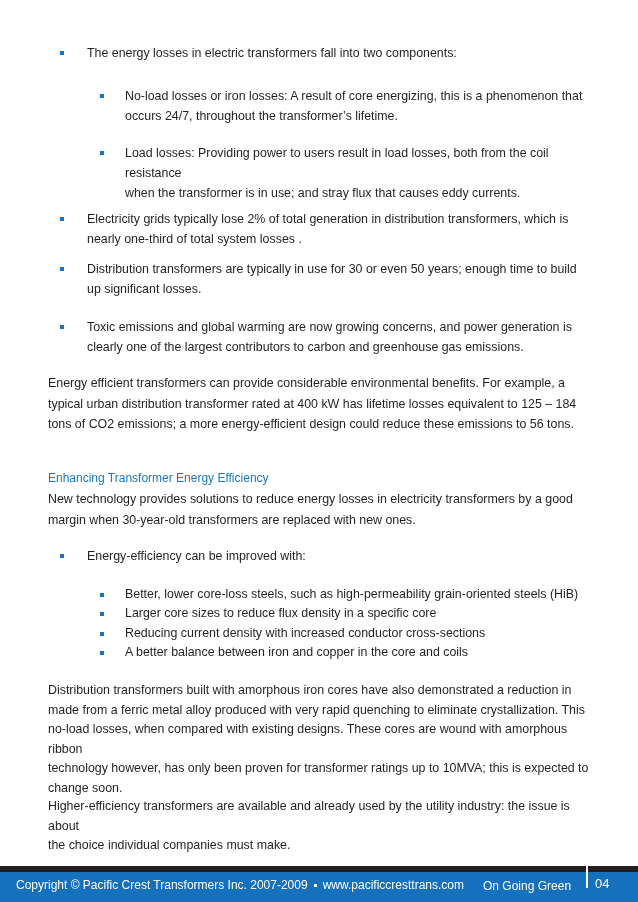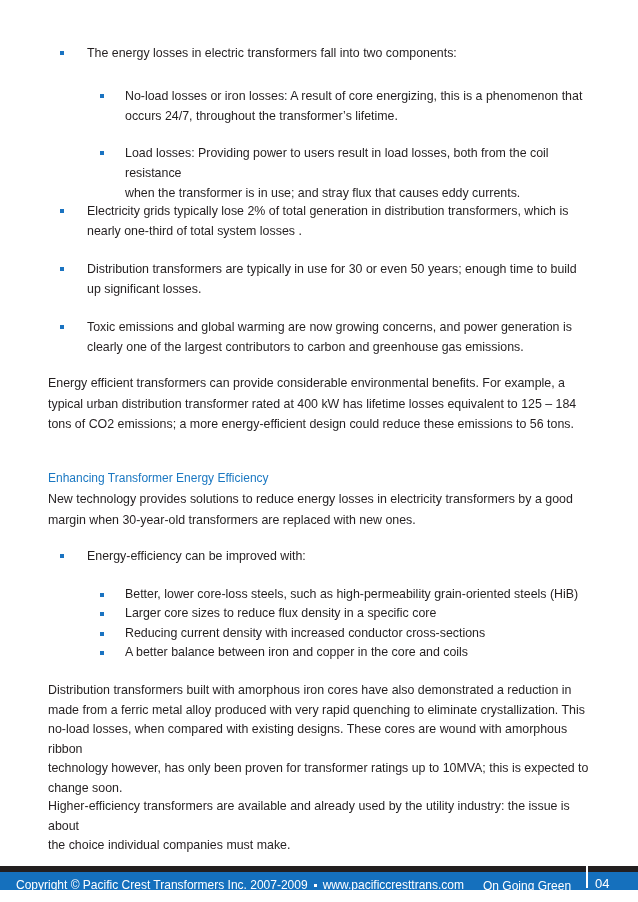--- a/index.html
+++ b/index.html
@@ -27,21 +27,21 @@
       position: absolute; left: 48px; width: 548px; line-height: 20.5px;
     }
     .heading {
       position: absolute; left: 48px; top: 466px;
       font-size: 12px; color: #1b78c2; line-height: 24px;
     }
     .footer-dark {
       position: absolute; left: 0; top: 866px; width: 638px; height: 6px; background: #231f20;
     }
     .footer-blue {
-      position: absolute; left: 0; top: 872px; width: 638px; height: 18px; background: #1570bd;
+      position: absolute; left: 0; top: 872px; width: 638px; height: 30px; background: #1570bd;
       color: #ffffff; font-size: 12px;
     }
     .footer-copy { position: absolute; left: 16px; top: 6px; }
     .footer-sep { display: inline-block; width: 3px; height: 3px; background: #fff; vertical-align: middle; margin: 0 6px; }
     .footer-section { position: absolute; left: 483px; top: 7px; }
     .footer-divider { position: absolute; left: 586px; top: 866px; width: 2px; height: 22px; background: #ffffff; }
     .footer-page { position: absolute; left: 595px; top: 4px; font-size: 13px; }
   </style>
 </head>
 <body>
@@ -58,21 +58,21 @@
     <div>No-load losses or iron losses: A result of core energizing, this is a phenomenon that</div>
     <div>occurs 24/7, throughout the transformer’s lifetime.</div>
   </div>
 
   <div class="bul lvl2" style="top:143px">
     <span class="sq"></span>
     <div>Load losses: Providing power to users result in load losses, both from the coil resistance</div>
     <div>when the transformer is in use; and stray flux that causes eddy currents.</div>
   </div>
 
-  <div class="bul lvl1" style="top:201px">
+  <div class="bul lvl1" style="top:209px">
     <span class="sq"></span>
     <div>Electricity grids typically lose 2% of total generation in distribution transformers, which is</div>
     <div>nearly one-third of total system losses .</div>
   </div>
 
   <div class="bul lvl1" style="top:259px">
     <span class="sq"></span>
     <div>Distribution transformers are typically in use for 30 or even 50 years; enough time to build</div>
     <div>up significant losses.</div>
   </div>

